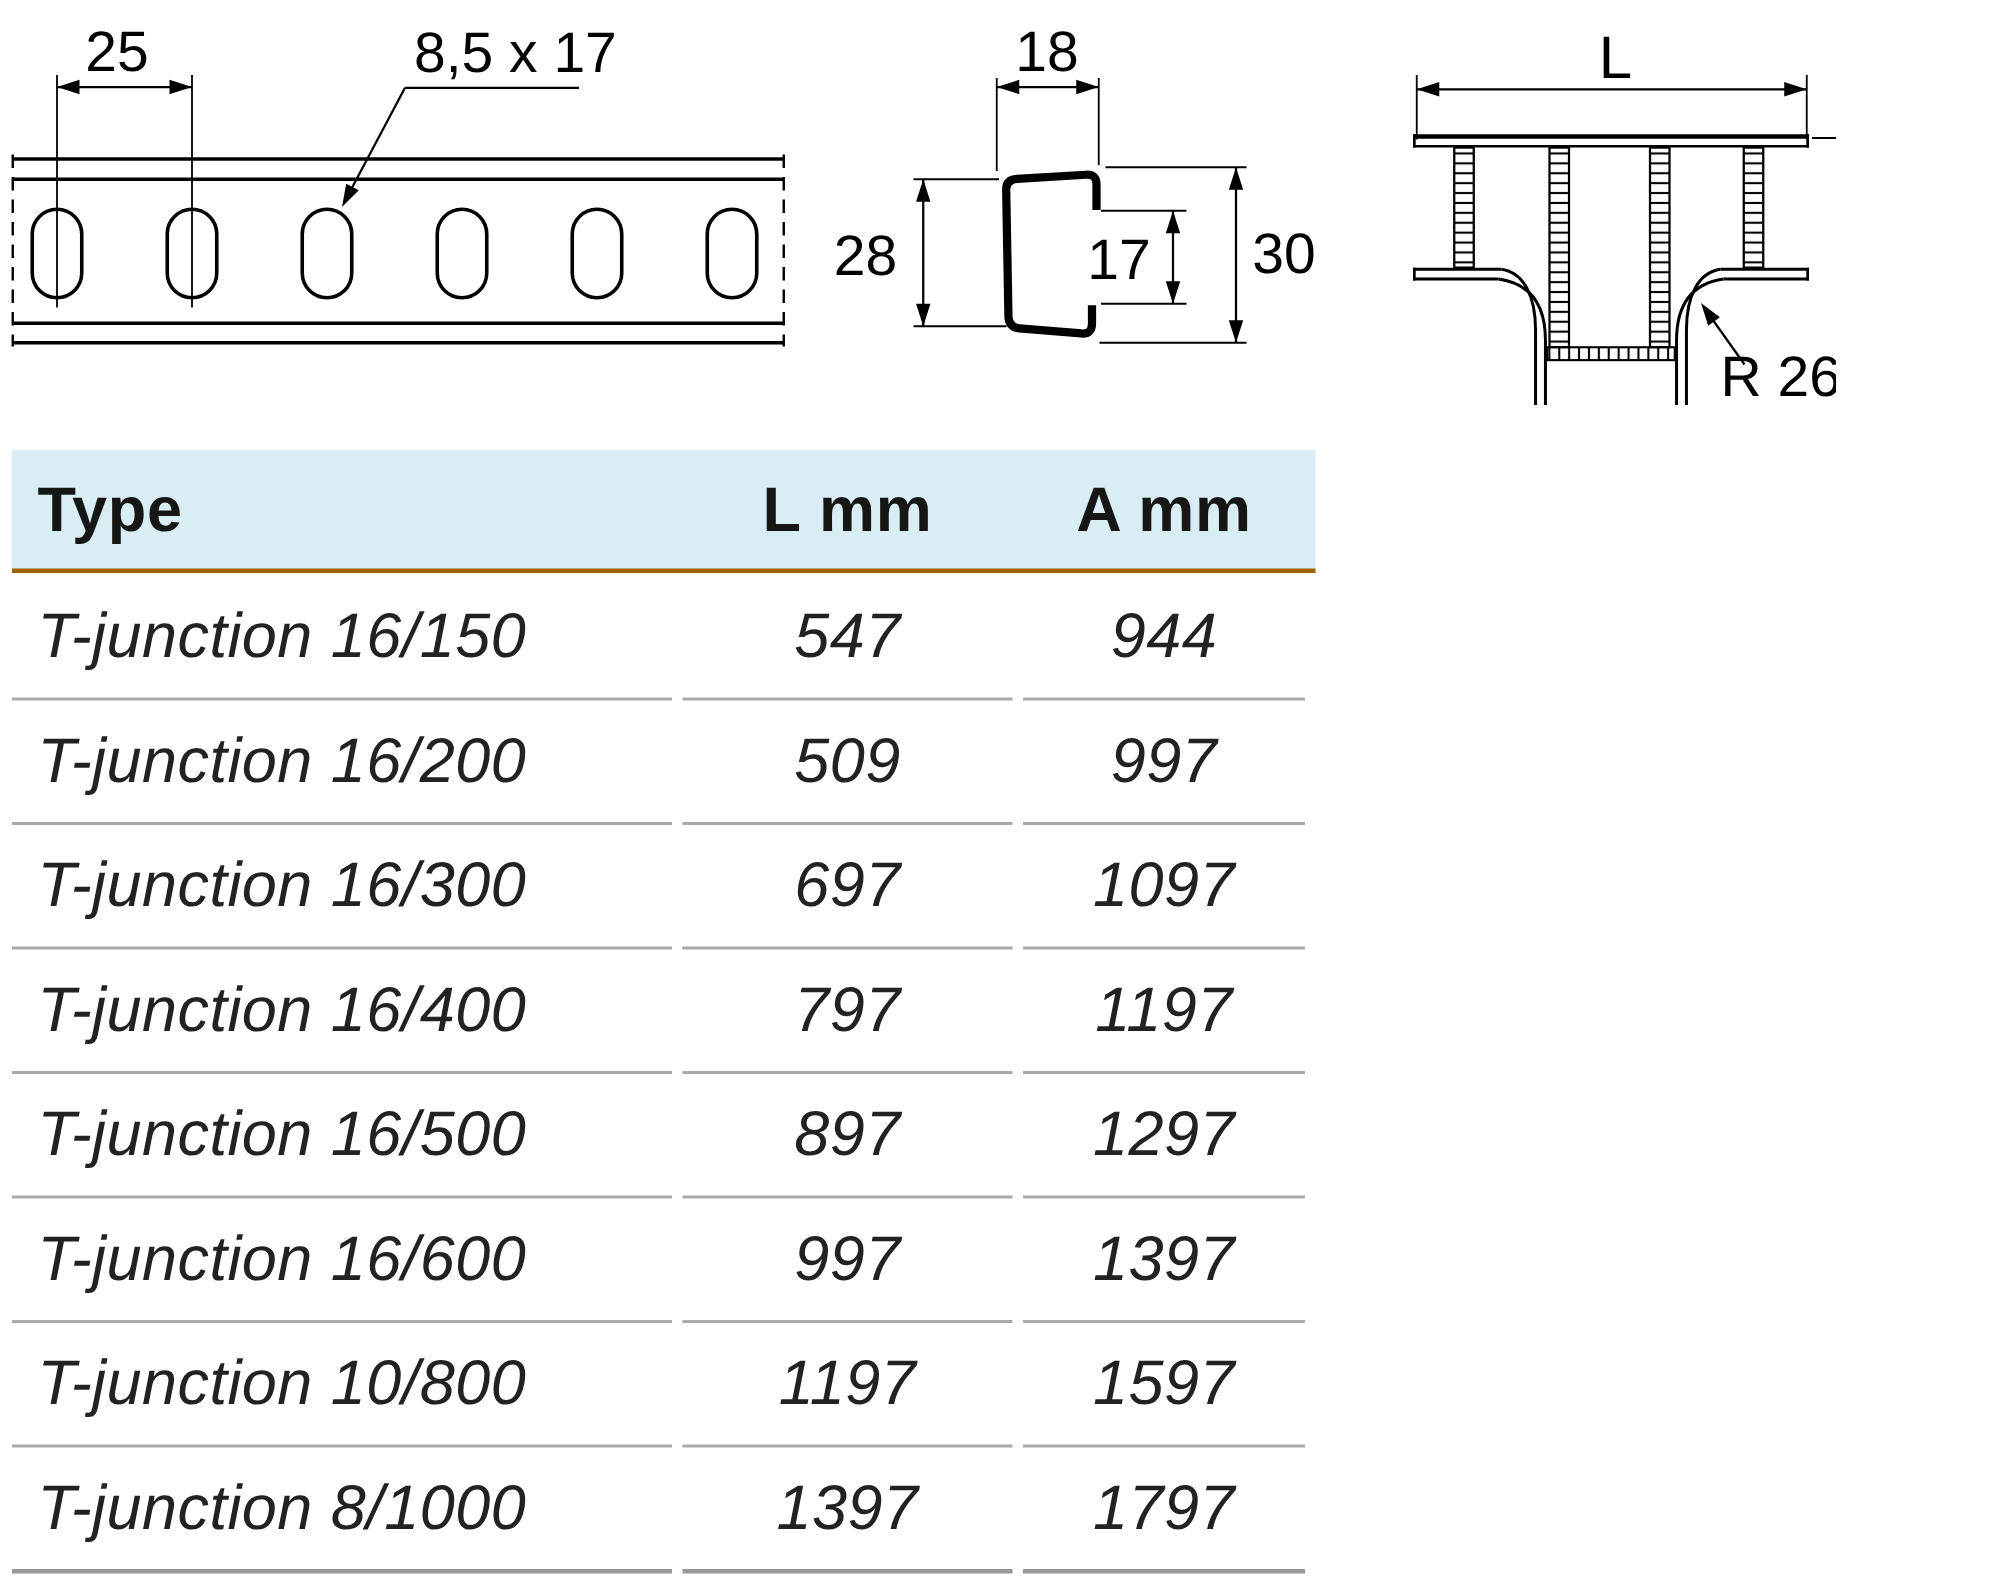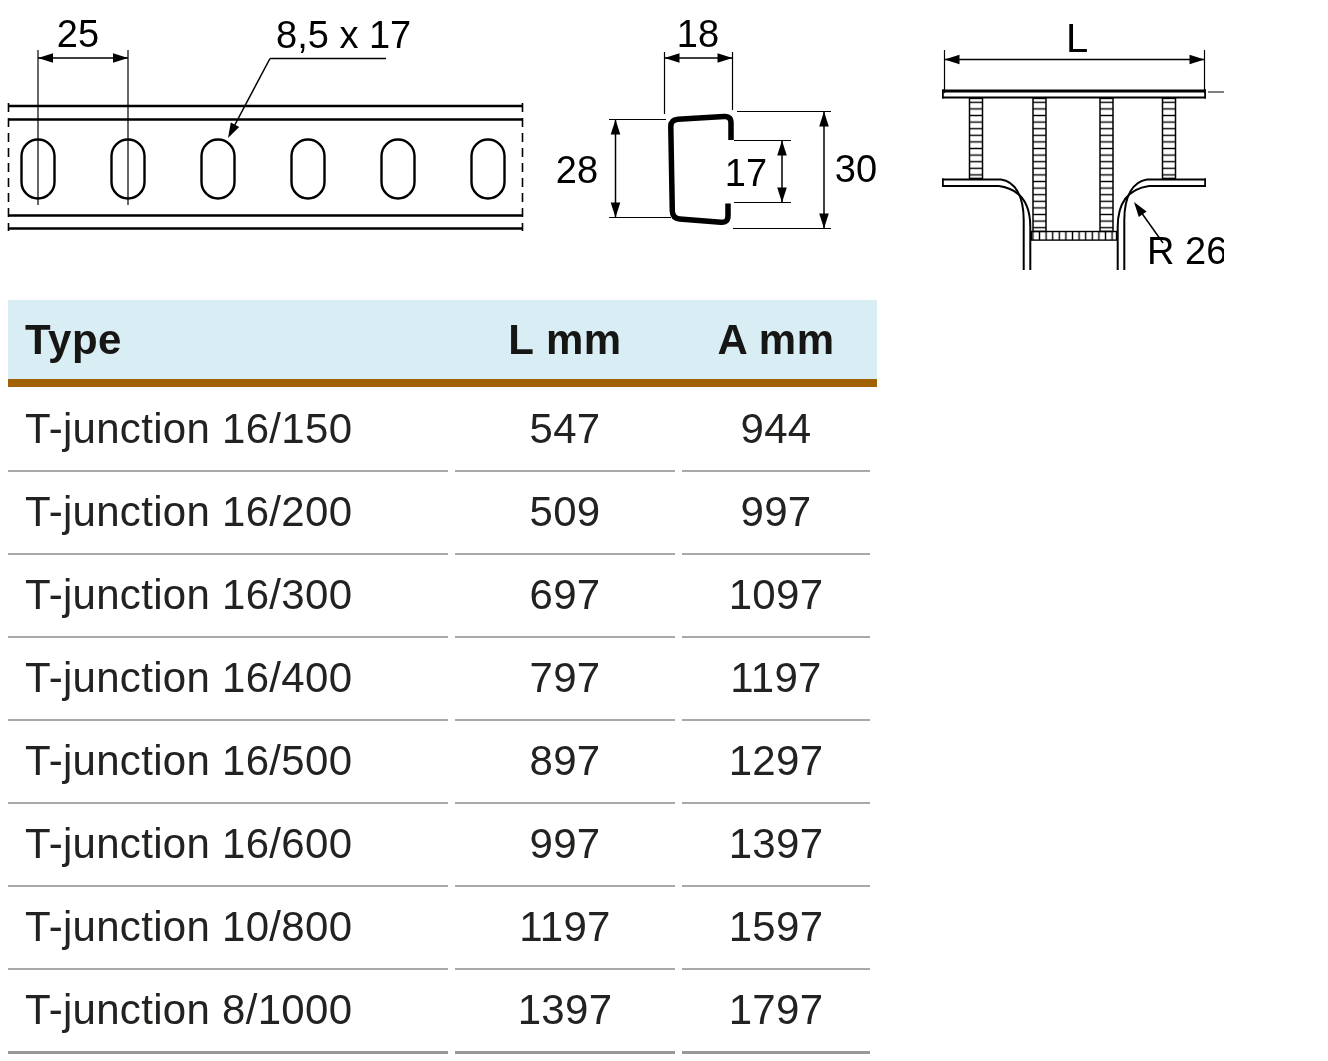--- a/index.html
+++ b/index.html
@@ -8,28 +8,29 @@
     font-family:"Liberation Sans", sans-serif; overflow:hidden;
   }
   #drawings { position:absolute; left:0; top:0; }
   svg text { font-family:"Liberation Sans", sans-serif; fill:#000000; }
 
   
   #spec-table { position:absolute; left:8px; top:300px; width:869px; }
   .thead {
     display:grid; grid-template-columns:440px 220px 188px; column-gap:7px;
     height:79px; align-items:center;
-    border-bottom:8px solid #a16207;
+    border-bottom:3px solid #a16207;
   }
   .th { font-weight:bold; font-size:42px; color:#161614; letter-spacing:0.5px; }
   .th.col-type { padding-left:17px; }
   .th.col-num  { text-align:center; }
   .trow {
     display:grid; grid-template-columns:440px 220px 188px; column-gap:7px;
     height:83px;
+    font-style:italic;
   }
   .cell {
     height:100%; display:flex; align-items:center;
     border-bottom:2px solid #a9a9a9;
     font-size:42px; color:#222220; letter-spacing:0.3px;
   }
   .cell.col-type { padding-left:17px; }
   .cell.col-num  { justify-content:center; }
   .trow:last-child .cell { border-bottom:3px solid #989898; }
 </style>

